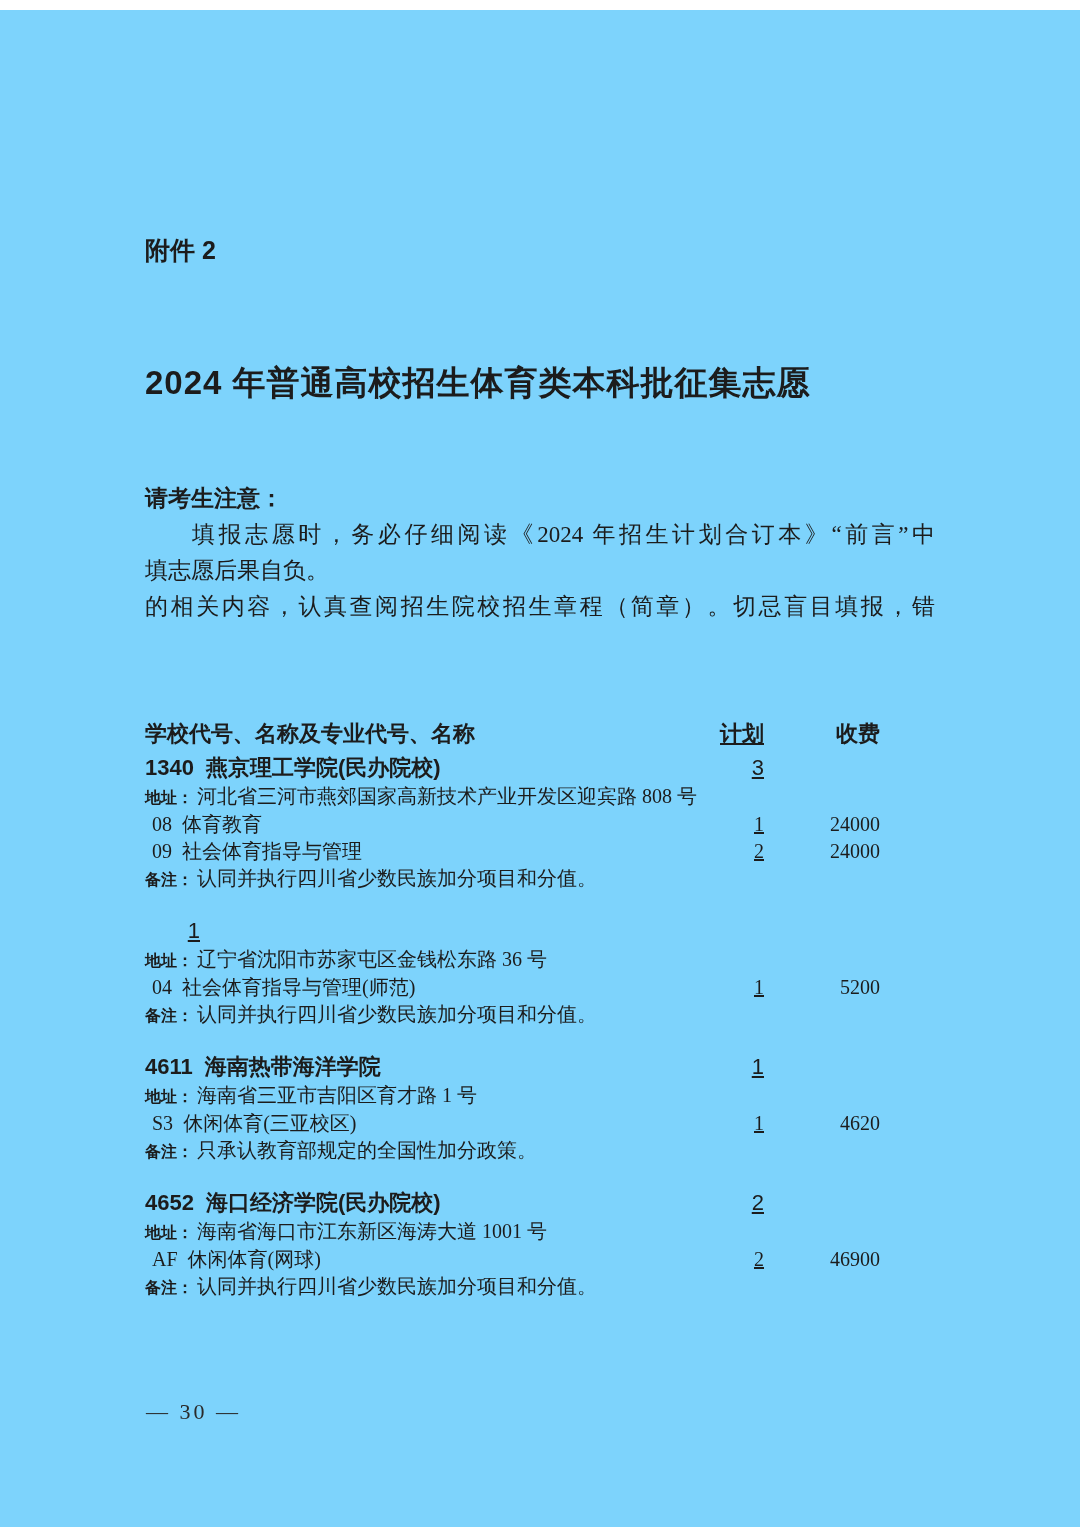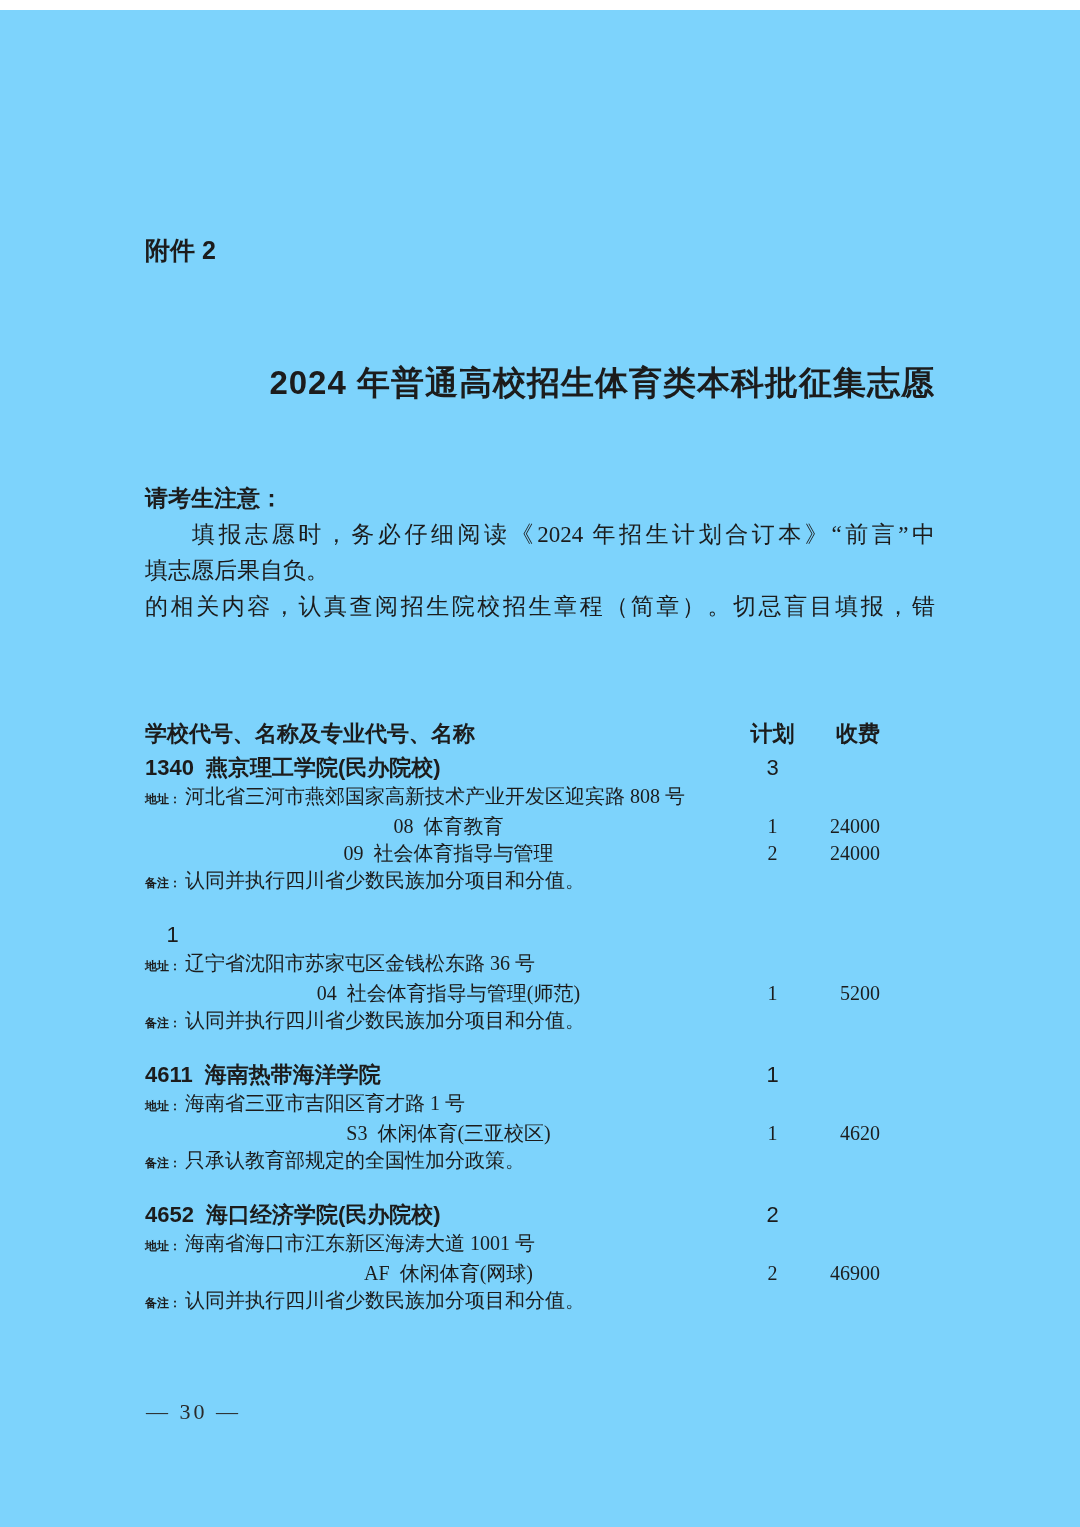--- a/index.html
+++ b/index.html
@@ -21,43 +21,43 @@
   }
   .attachment-label {
     margin-top: 224px;
     font-family: "Liberation Sans", sans-serif;
     font-weight: 600;
     font-size: 25px;
     line-height: 32px;
   }
   .doc-title {
     margin-top: 88px;
-    text-align: right;
+    text-align: left;
     font-family: "Liberation Sans", sans-serif;
     font-weight: 700;
     font-size: 33px;
     line-height: 57px;
     letter-spacing: 1px;
   }
   .notice { margin-top: 70px; }
   .notice-heading {
     font-size: 23px;
     font-weight: 700;
     line-height: 36px;
   }
   .notice-line {
     font-size: 23px;
     line-height: 36px;
   }
   .nl-justify { text-align: justify; text-align-last: justify; }
   .nl-first { text-indent: 47px; }
   .table { margin-top: 94px; width: 735px; }
-  .trow { display: flex; align-items: baseline; }
+  .trow { display: flex; align-items: baseline; gap: 36px; }
   .c-main { flex: 1; min-width: 0; }
-  .c-plan { width: 55px; text-align: center; flex: none; }
+  .c-plan { width: 55px; text-align: right; flex: none; text-decoration: underline; }
   .c-fee  { width: 80px; text-align: right; flex: none; }
   .t-header {
     font-family: "Liberation Sans", sans-serif;
     font-weight: 700;
     font-size: 22px;
     line-height: 30px;
     margin-bottom: 3px;
   }
   .school-block { margin: 0; }
   .school-block + .school-block { margin-top: 22px; }
@@ -72,29 +72,29 @@
     font-family: "Liberation Sans", sans-serif;
   }
   .school-code { margin-right: 12px; }
   .addr-row, .note-row {
     font-size: 20px;
     line-height: 27px;
   }
   .row-label {
     font-family: "Liberation Sans", sans-serif;
     font-weight: 700;
-    font-size: 12px;
+    font-size: 16px;
     margin-right: 4px;
   }
   .kai-text { font-size: 20px; }
   .major-row {
     font-size: 20px;
     line-height: 27px;
   }
-  .major-row .c-main { padding-left: 7px; text-align: center; }
+  .major-row .c-main { padding-left: 7px; }
   .major-code { margin-right: 10px; }
   .page-footer {
     position: absolute;
     left: 146px;
     top: 1389px;
     font-size: 22px;
     letter-spacing: 3px;
     color: #2a2a2a;
   }
 </style>

